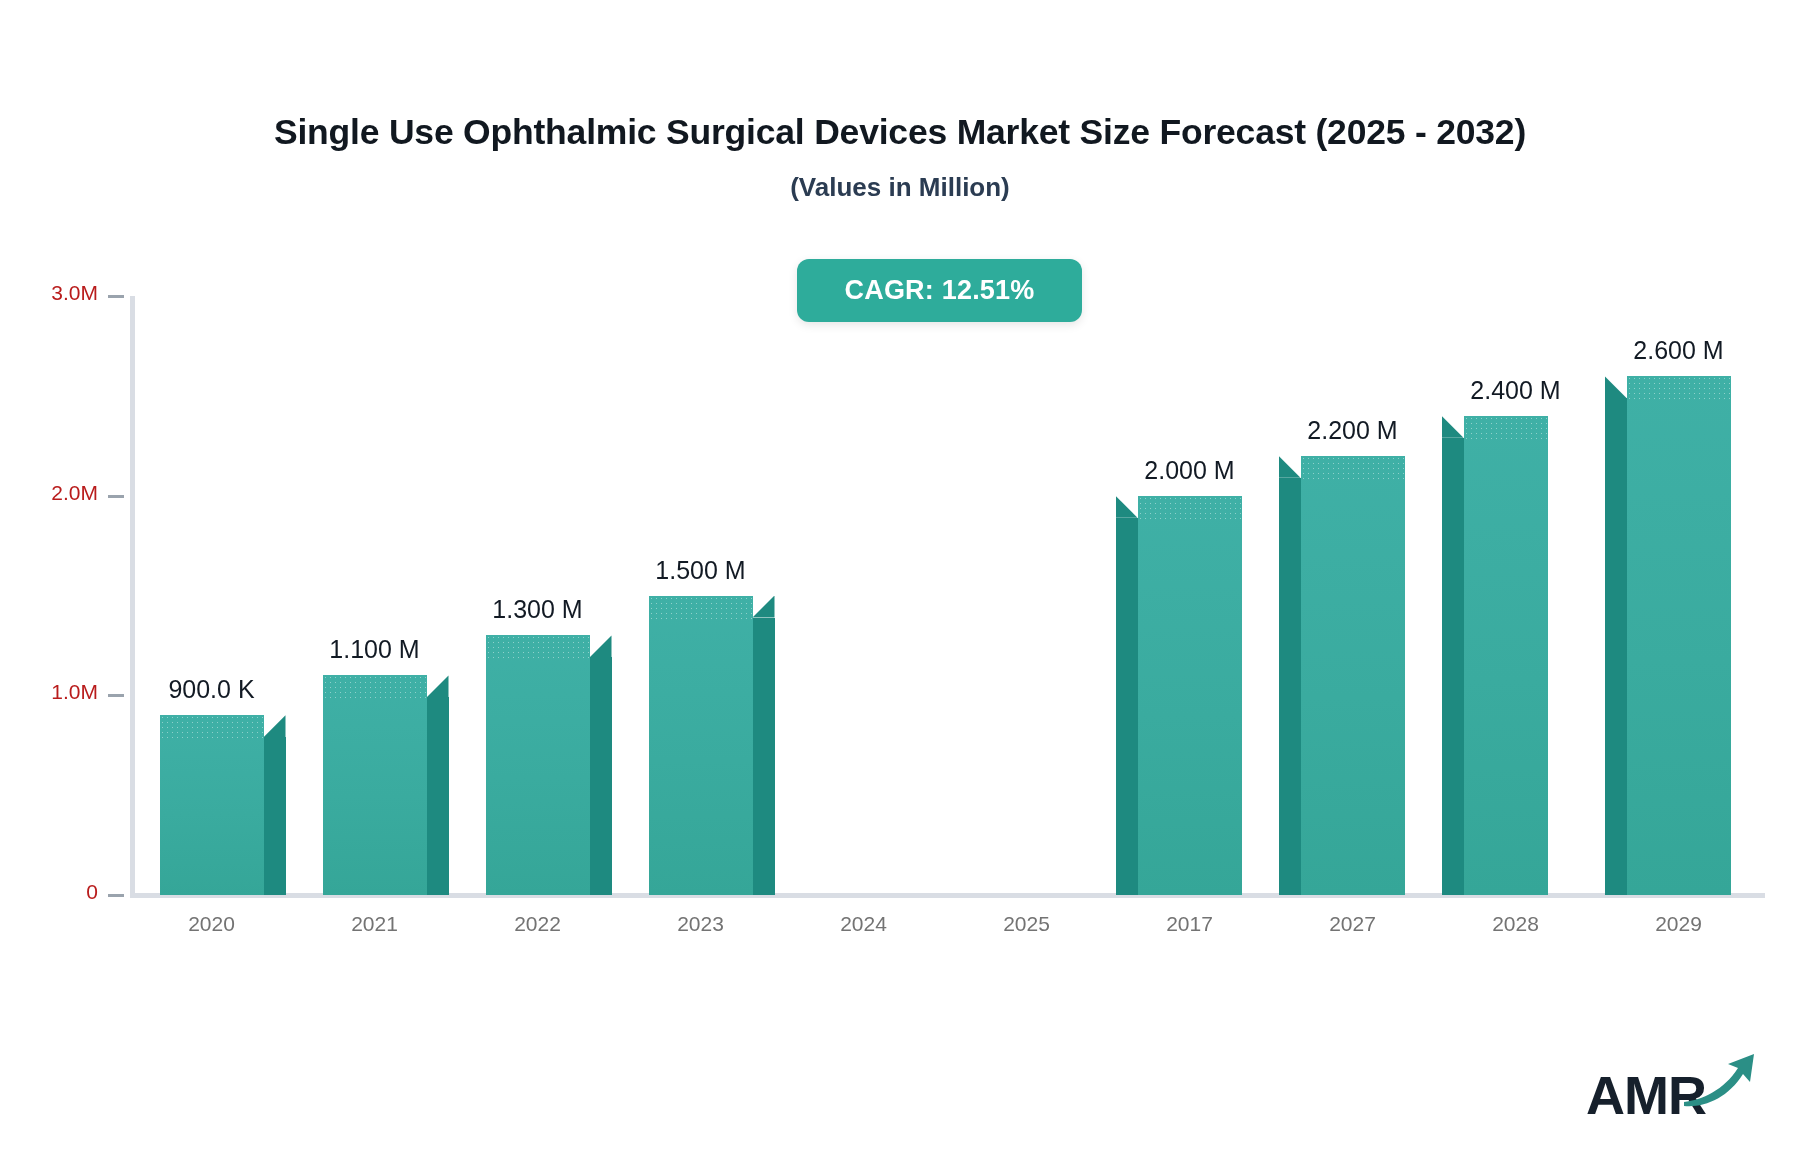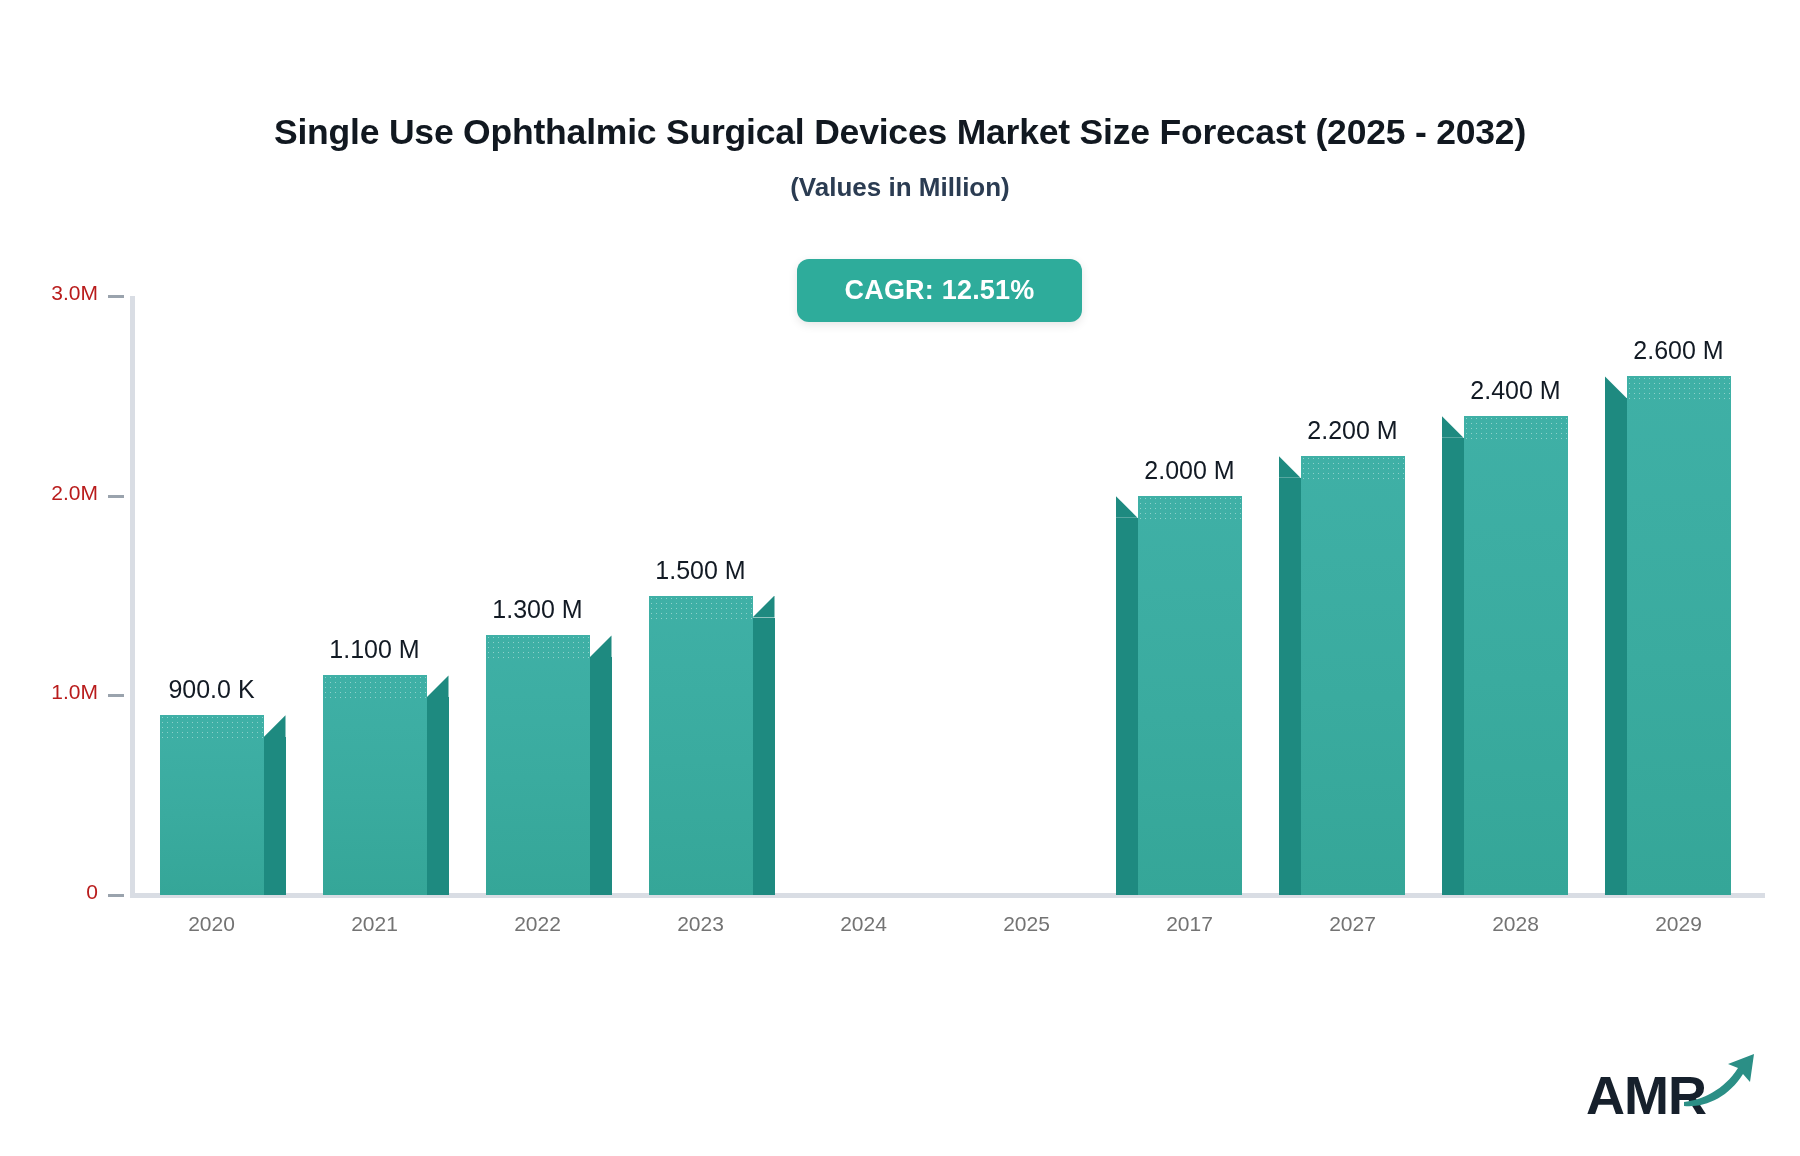--- a/index.html
+++ b/index.html
@@ -229,21 +229,21 @@
         <div class="bar-label" style="left: -63px;">2.000 M</div>
       </div>
       <div class="bar-group" style="left: 1170.5px; width: 104px; height: 439.267px;">
         <div class="bar-side left" style="height: 417.267px; background: rgb(30, 138, 128);"></div>
         <div class="bar-cap left" style="background: rgb(30, 138, 128);"></div>
         <div class="bar-face" style="height: 439.267px;">
           <div class="bar-top-speckle"></div>
         </div>
         <div class="bar-label" style="left: -63px;">2.200 M</div>
       </div>
-      <div class="bar-group" style="left: 1333.5px; width: 104px; height: 479.2px;">
+      <div class="bar-group" style="left: 1333.5px; width: 84px; height: 479.2px;">
         <div class="bar-side left" style="height: 457.2px; background: rgb(30, 138, 128);"></div>
         <div class="bar-cap left" style="background: rgb(30, 138, 128);"></div>
         <div class="bar-face" style="height: 479.2px;">
           <div class="bar-top-speckle"></div>
         </div>
         <div class="bar-label" style="left: -63px;">2.400 M</div>
       </div>
       <div class="bar-group" style="left: 1496.5px; width: 104px; height: 519.133px;">
         <div class="bar-side left" style="height: 497.133px; background: rgb(30, 138, 128);"></div>
         <div class="bar-cap left" style="background: rgb(30, 138, 128);"></div>

